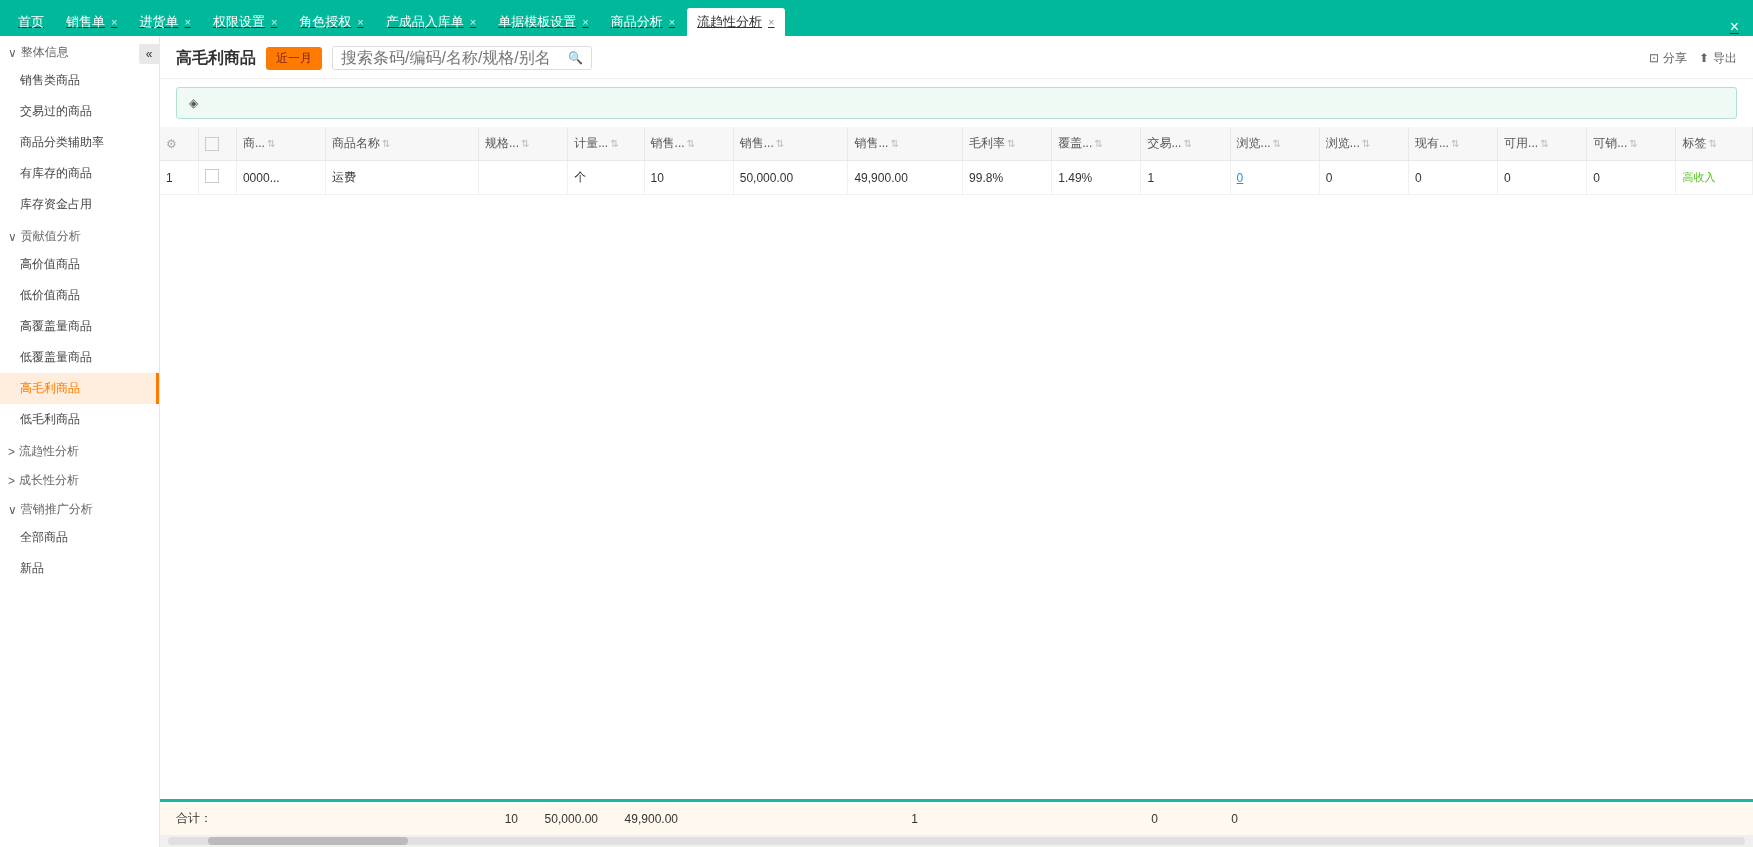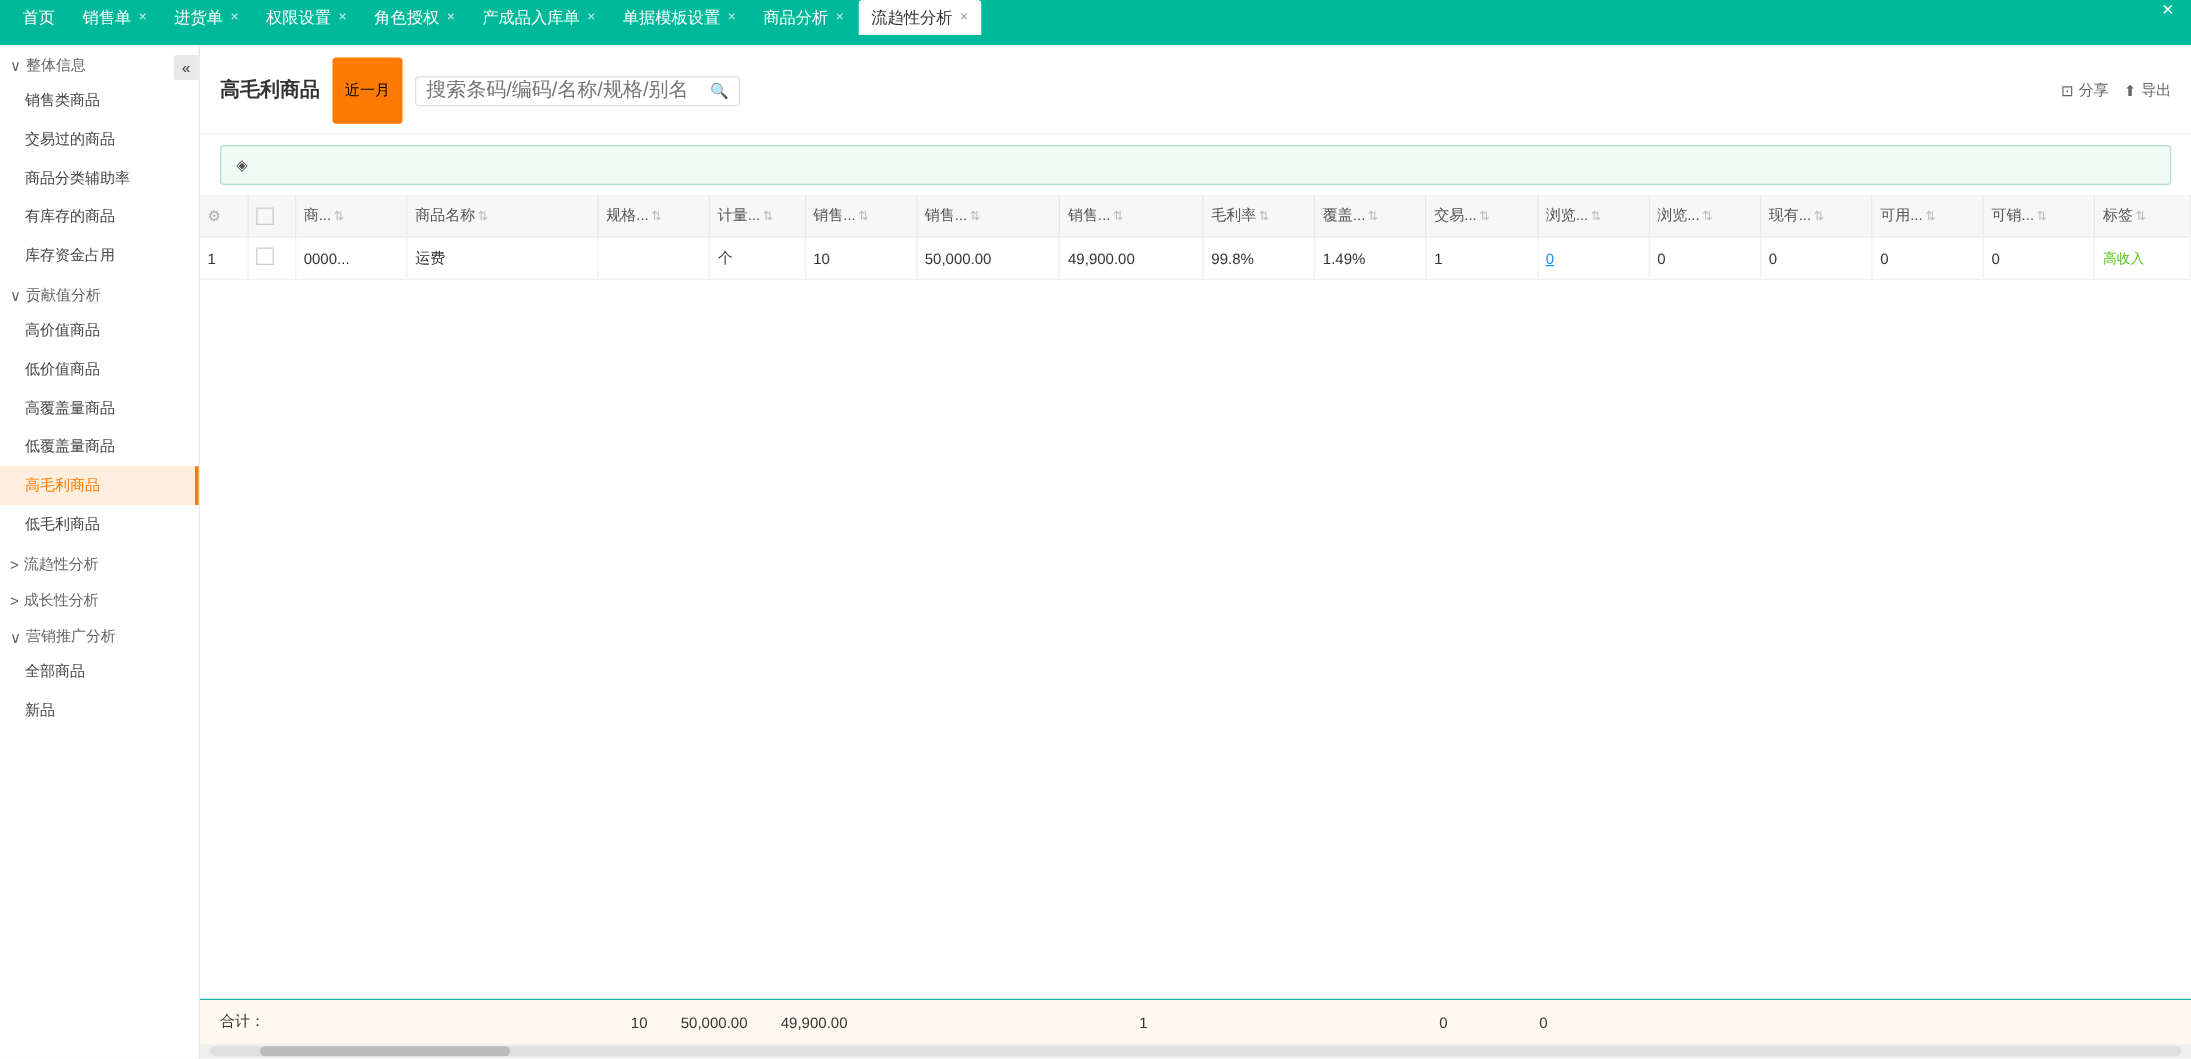--- a/index.html
+++ b/index.html
@@ -1,25 +1,26 @@
 <!DOCTYPE html>
 <html><head>
   <meta charset="utf-8">
   <style>
     * { box-sizing: border-box; margin: 0; padding: 0; }
     body { font-family: "Microsoft YaHei", Arial, sans-serif; font-size: 12px; color: #333; background: #f5f5f5; overflow: hidden; }
 
     
     .top-nav {
       display: flex;
-      align-items: flex-start;
+      align-items: flex-end;
       background: #00b99a;
       height: 36px;
       padding: 0 8px;
       gap: 8px;
+      text-decoration: underline;
     }
     .nav-tab {
       display: flex;
       align-items: center;
       padding: 0 10px;
       height: 28px;
       color: #fff;
       cursor: pointer;
       border-radius: 3px 3px 0 0;
       font-size: 13px;
@@ -115,24 +116,24 @@
       gap: 10px;
       border-bottom: 1px solid #f0f0f0;
     }
     .content-title {
       font-size: 16px;
       font-weight: bold;
       color: #333;
     }
     .time-filter-btn {
       background: #ff7a00;
-      color: #000000;
+      color: #7f1d1d;
       border: none;
       border-radius: 3px;
-      padding: 18px 10px;
+      padding: 3px 10px;
       font-size: 12px;
       cursor: pointer;
     }
     .search-box {
       display: flex;
       align-items: center;
       border: 1px solid #ddd;
       border-radius: 3px;
       padding: 2px 8px;
       gap: 4px;
@@ -222,21 +223,21 @@
       font-size: 11px;
     }
     .underlined { text-decoration: underline; color: #1890ff; cursor: pointer; }
 
     
     .footer-total {
       display: flex;
       align-items: center;
       padding: 8px 16px;
       background: #fff8ee;
-      border-top: 1px solid #14b8a6;
+      border-top: 3px solid #14b8a6;
       font-size: 12px;
       color: #333;
       gap: 8px;
       min-height: 36px;
     }
     .footer-label {
       min-width: 80px;
     }
     .footer-cells {
       display: flex;

